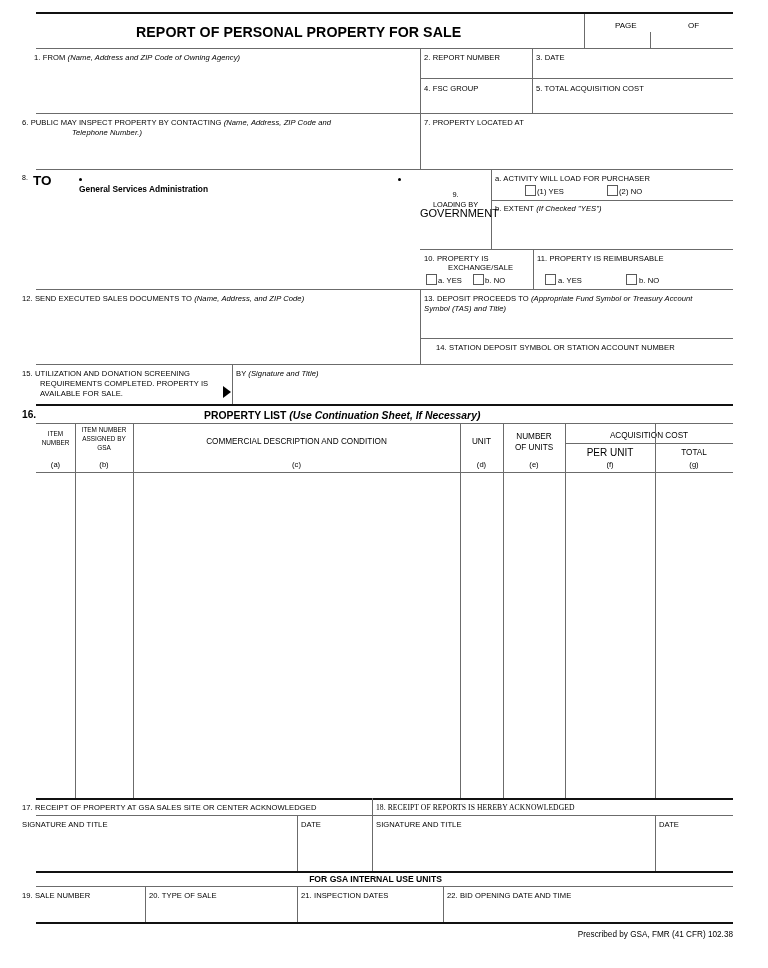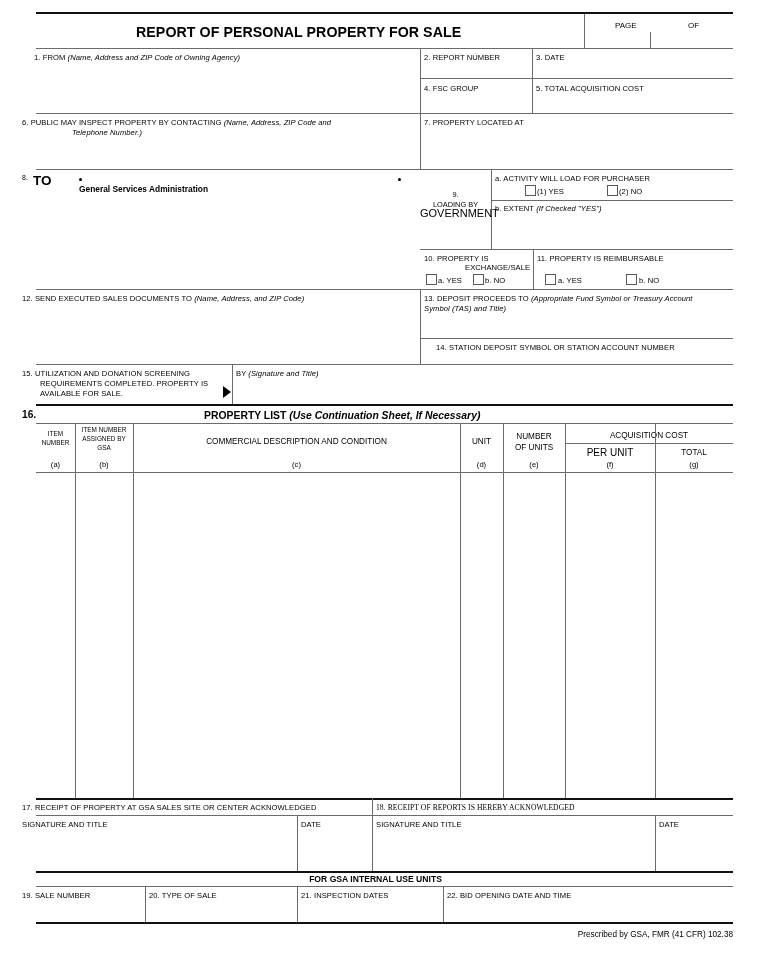--- a/index.html
+++ b/index.html
@@ -183,21 +183,21 @@
   <div class="hr" style="left:473px; top:188px; width:242px;"></div>
 
   <div class="lbl" style="left:477px; top:192px;">
     <span>b.  EXTENT</span>
     <span class="ital">(If Checked "YES")</span>
   </div>
 
   <div class="hr" style="left:402px; top:237px; width:313px;"></div>
 
   <div class="lbl" style="left:406px; top:242px;">10.  PROPERTY IS</div>
-  <div class="lbl" style="left:447px; top:251px;text-align:center;">EXCHANGE/SALE</div>
+  <div class="lbl" style="left:430px; top:251px;text-align:center;">EXCHANGE/SALE</div>
 
   <div class="cbox" style="left:408px; top:262px;"></div>
   <div class="lbl" style="left:420px; top:264px;">a.  YES</div>
   <div class="cbox" style="left:455px; top:262px;"></div>
   <div class="lbl" style="left:467px; top:264px;">b.  NO</div>
 
   <div class="vr" style="left:515px; top:237px; height:40px;"></div>
 
   <div class="lbl" style="left:519px; top:242px;">11.  PROPERTY IS REIMBURSABLE</div>
   <div class="cbox" style="left:527px; top:262px;"></div>

